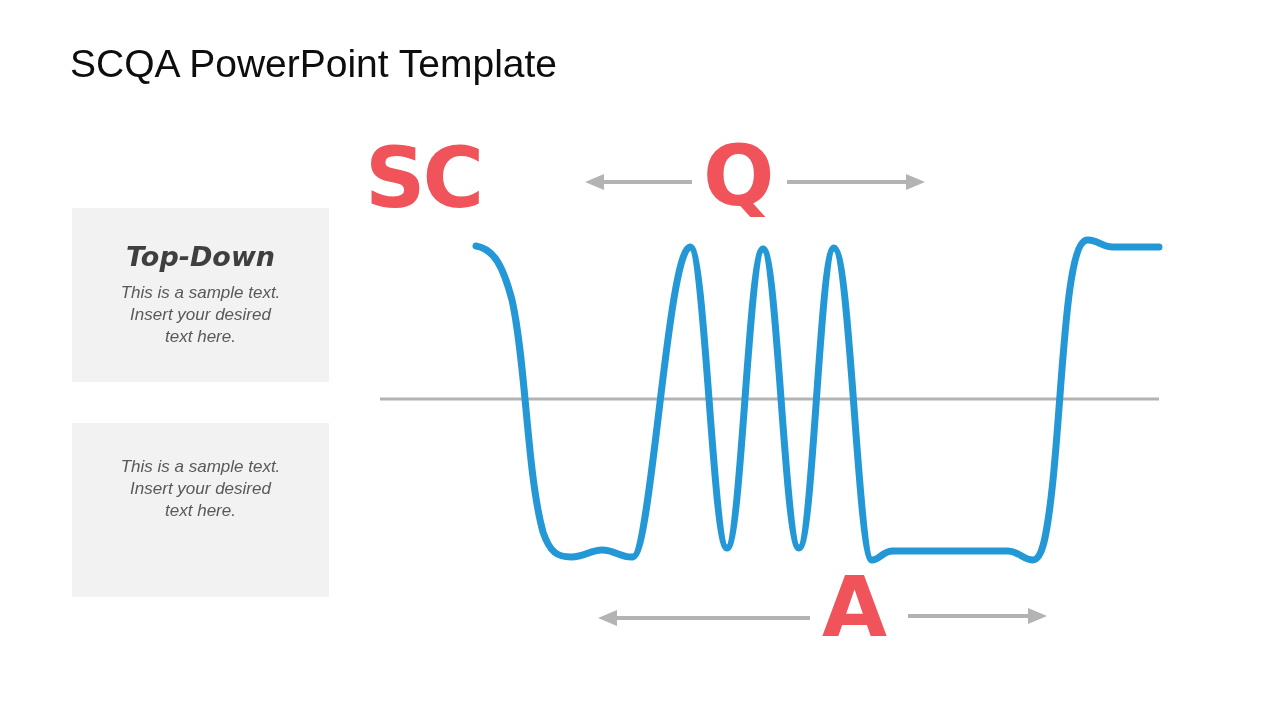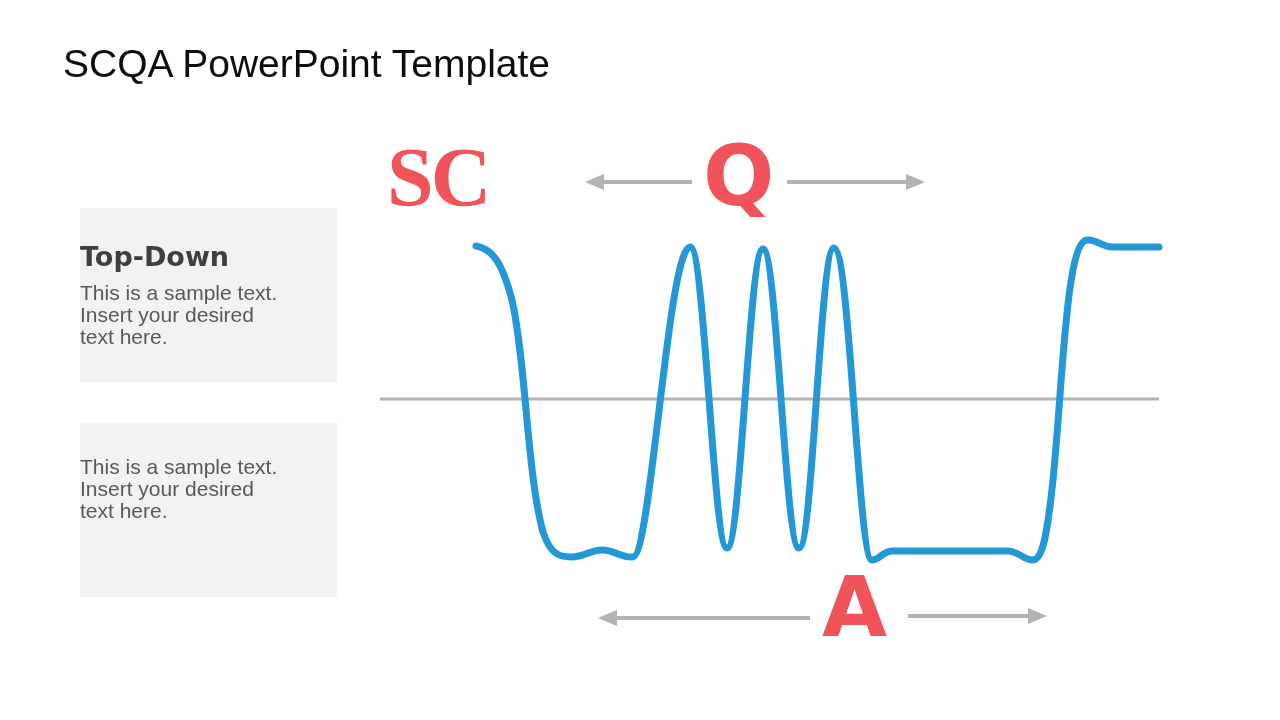--- a/index.html
+++ b/index.html
@@ -4,55 +4,55 @@
 <style>
   html,body{margin:0;padding:0;}
   body{
     width:1280px;height:720px;background:#ffffff;
     font-family:"Liberation Sans", sans-serif;
     overflow:hidden;position:relative;
   }
   .slide{position:absolute;inset:0;width:1280px;height:720px;background:#fff;}
 
   .slide-title{
-    position:absolute;left:63px;top:42px;
+    position:absolute;left:70px;top:42px;
     font-size:39px;font-weight:400;color:var(--title_text,#0d0d0d);
     letter-spacing:0px;white-space:nowrap;
   }
 
   .card{
-    position:absolute;left:80px;width:257px;height:174px;
+    position:absolute;left:72px;width:257px;height:174px;
     background:var(--card_bg,#f2f2f2);
-    text-align:left;box-sizing:border-box;padding-top:33px;
+    text-align:center;box-sizing:border-box;padding-top:33px;font-style:italic;
   }
   .card-top{top:208px;}
   .card-bottom{top:423px;}
   .card-heading{
     font-family:"DejaVu Sans", sans-serif;
     font-size:27px;font-weight:bold;color:var(--heading_text,#3f3f3f);
     margin:0 0 10px 0;letter-spacing:0px;
   }
   .card-body{
-    font-size:21px;line-height:22px;color:var(--body_text,#595959);
+    font-size:17px;line-height:22px;color:var(--body_text,#595959);
   }
 
   .diagram-svg{position:absolute;left:0;top:0;width:1280px;height:720px;}
   .baseline{stroke:var(--arrow_gray,#b5b5b5);stroke-width:3;fill:none;}
   .curve{stroke:var(--curve_blue,#2498d6);stroke-width:7;fill:none;stroke-linecap:round;stroke-linejoin:round;}
   .arrow-line{stroke:var(--arrow_gray,#b3b3b3);stroke-width:4;fill:none;}
   .arrow-head{fill:var(--arrow_gray,#b3b3b3);stroke:none;}
 
   .big-label{
     position:absolute;
     font-family:"DejaVu Sans", sans-serif;
     font-weight:bold;font-size:84px;line-height:1;
     color:var(--accent_red,#f0545a);
     letter-spacing:-3px;white-space:nowrap;
   }
-  .label-sc{left:387px;top:136px;font-family:Liberation Serif, serif;}
+  .label-sc{left:365px;top:136px;}
   .label-q{left:703px;top:134px;}
   .label-a{left:822px;top:565px;}
 </style>
 </head>
 <body style="--accent_red: #F0545A; --curve_blue: #2498D6; --arrow_gray: #B3B3B3; --card_bg: #F2F2F2; --heading_text: #3F3F3F; --body_text: #595959; --title_text: #0D0D0D;">
 
 <div class="slide">
 
   <div class="slide-title">SCQA PowerPoint Template</div>
 

